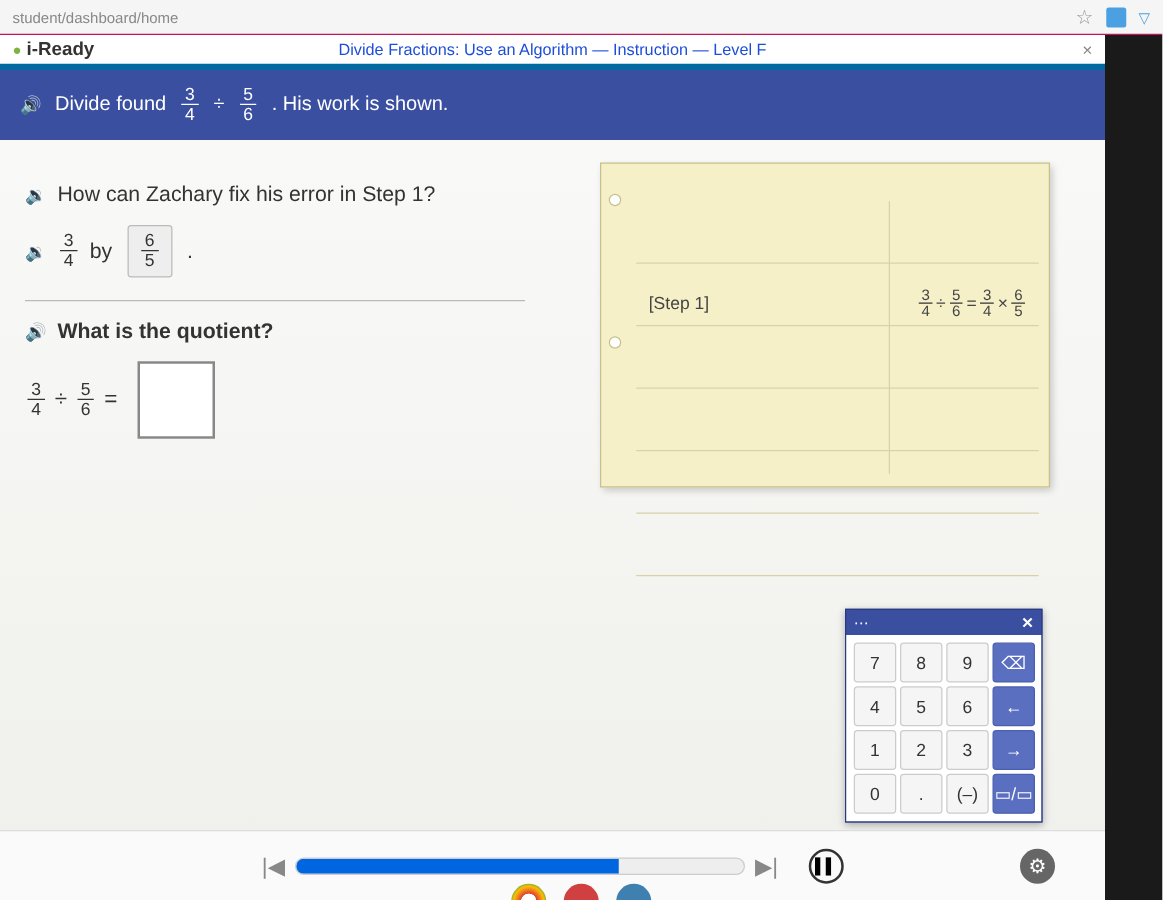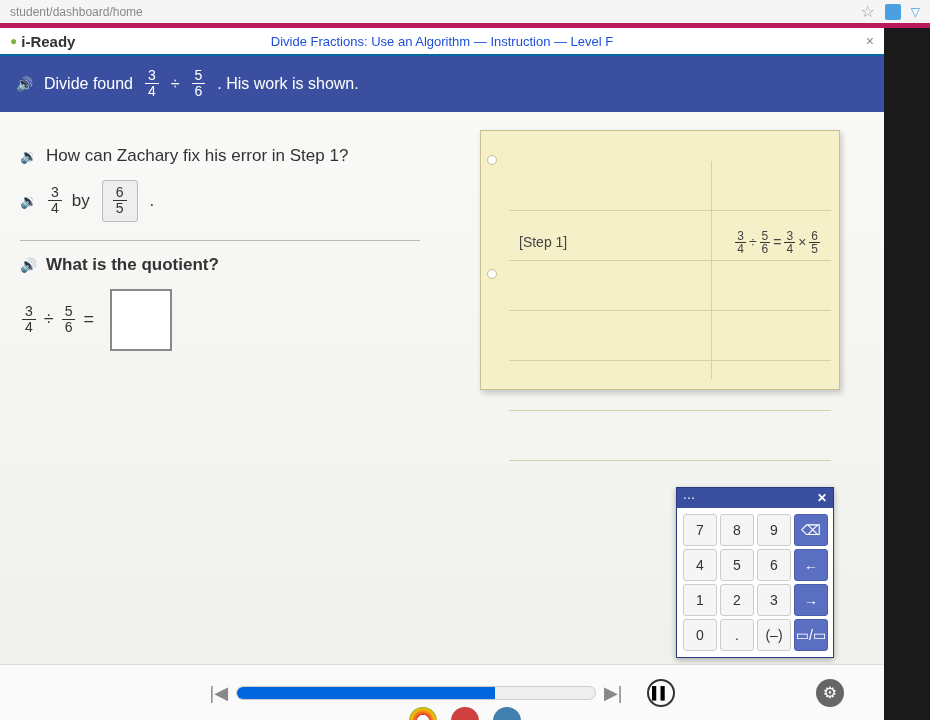--- a/index.html
+++ b/index.html
@@ -7,42 +7,42 @@
     font-family: Arial, Helvetica, sans-serif;
     background: #e8e8e8;
     width: 930px;
     height: 720px;
     overflow: hidden;
     position: relative;
   }
   .browser-bar {
     height: 28px;
     background: #f5f5f5;
-    border-bottom: 5px solid #be185d;
+    border-bottom: 1px solid #be185d;
     font-size: 12px;
     color: #888;
     padding: 6px 10px;
     display: flex;
     justify-content: space-between;
     align-items: center;
   }
   .browser-right { display: flex; gap: 10px; align-items: center; }
   .star { color: #999; font-size: 16px; }
   .app-frame {
     position: absolute;
     top: 28px; left: 0; right: 0; bottom: 0;
     background: #fff;
   }
   .app-header {
     height: 28px;
     display: flex;
     align-items: center;
     justify-content: space-between;
     padding: 0 10px;
-    border-bottom: 2px solid #0369a1;
+    border-bottom: 5px solid #0369a1;
   }
   .brand { font-weight: bold; font-size: 15px; color: #333; display:flex; align-items:center; gap:4px;}
   .brand::before { content:"●"; color:#7db343; font-size:12px;}
   .lesson-title { font-size: 13px; color: #1d4ed8; position:absolute; left:50%; transform:translateX(-50%);}
   .close-x { color:#888; font-size:14px; cursor:pointer;}
   .blue-bar {
     background: #3a4fa0;
     color: #fff;
     padding: 12px 16px;
     display: flex;

